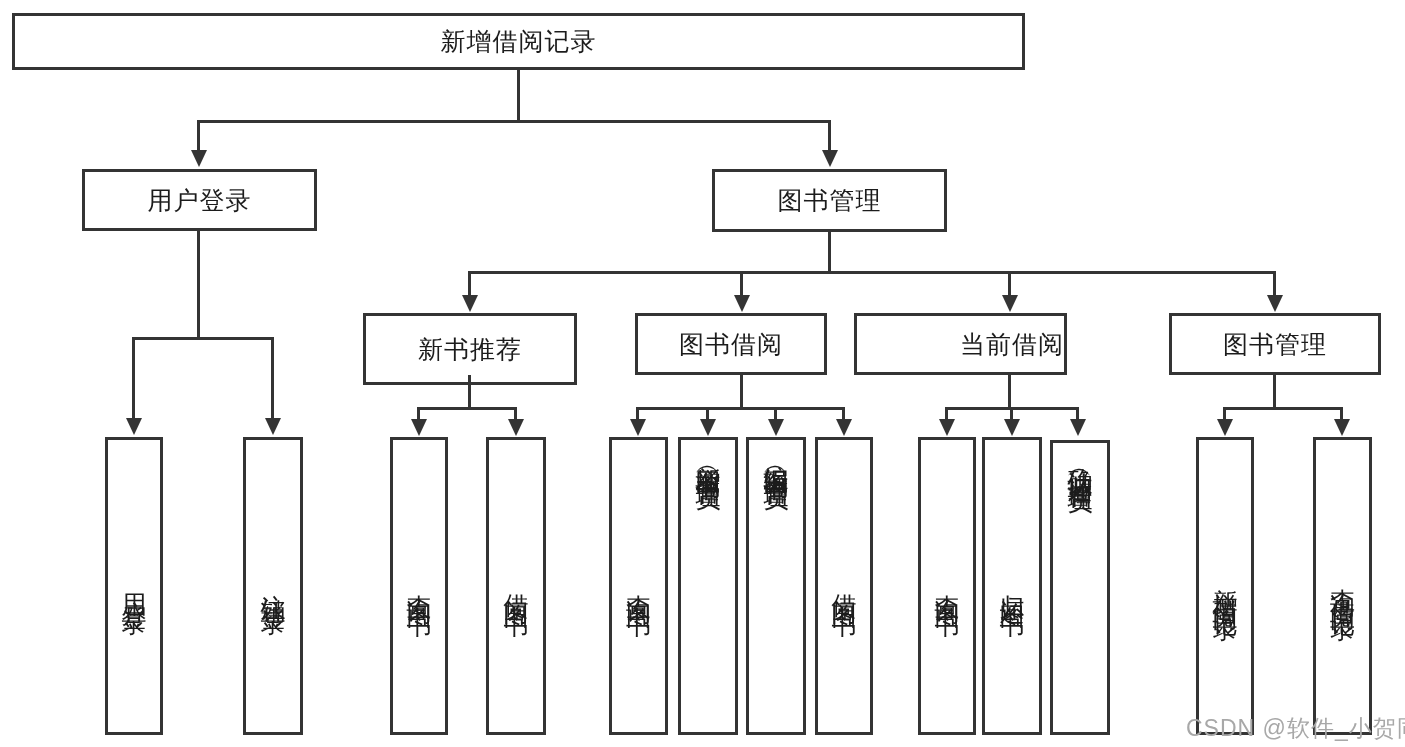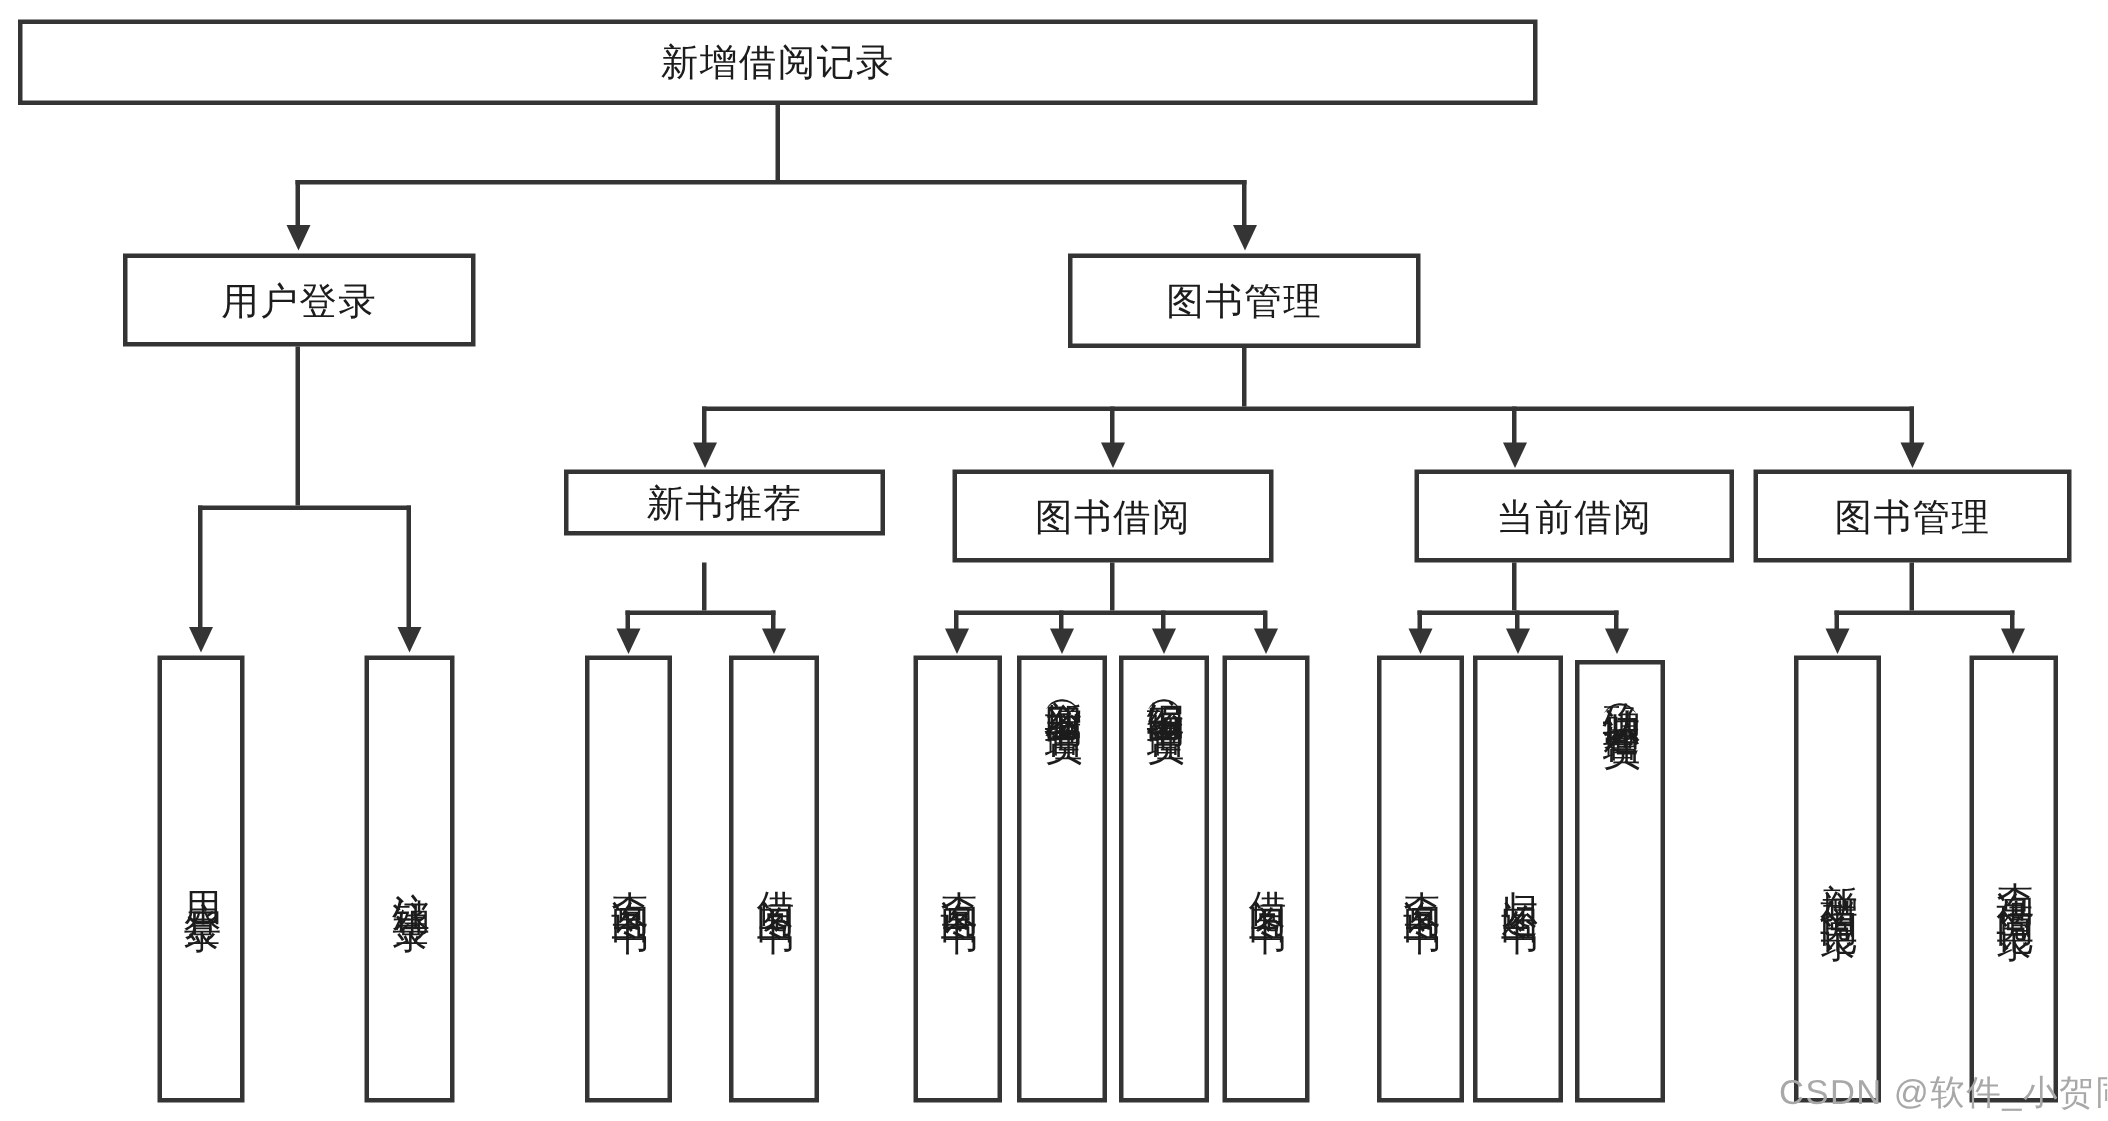--- a/index.html
+++ b/index.html
@@ -81,27 +81,27 @@
     <div class="v" style="left:468px;top:271px;height:25px;"></div>
     <div class="a" style="left:462px;top:295px;"></div>
     <div class="v" style="left:740px;top:271px;height:25px;"></div>
     <div class="a" style="left:734px;top:295px;"></div>
     <div class="v" style="left:1008px;top:271px;height:25px;"></div>
     <div class="a" style="left:1002px;top:295px;"></div>
     <div class="v" style="left:1273px;top:271px;height:25px;"></div>
     <div class="a" style="left:1267px;top:295px;"></div>
   </div>
 
-  <div class="node" style="left:376px;top:313px;width:214px;height:44px;">
+  <div class="node" style="left:363px;top:313px;width:214px;height:72px;">
     <span>新书推荐</span>
   </div>
-  <div class="node" style="left:635px;top:313px;width:214px;height:62px;justify-content:center;">
+  <div class="node" style="left:635px;top:313px;width:192px;height:62px;justify-content:center;">
     <span>图书借阅</span>
   </div>
-  <div class="node" style="left:943px;top:313px;width:213px;height:62px;">
+  <div class="node" style="left:854px;top:313px;width:213px;height:62px;justify-content:flex-end;">
     <span>当前借阅</span>
   </div>
   <div class="node" style="left:1169px;top:313px;width:212px;height:62px;">
     <span>图书管理</span>
   </div>
 
   <div>
     <div class="v" style="left:468px;top:375px;height:32px;"></div>
     <div class="h" style="left:417px;top:407px;width:100px;"></div>
     <div class="v" style="left:417px;top:407px;height:13px;"></div>

